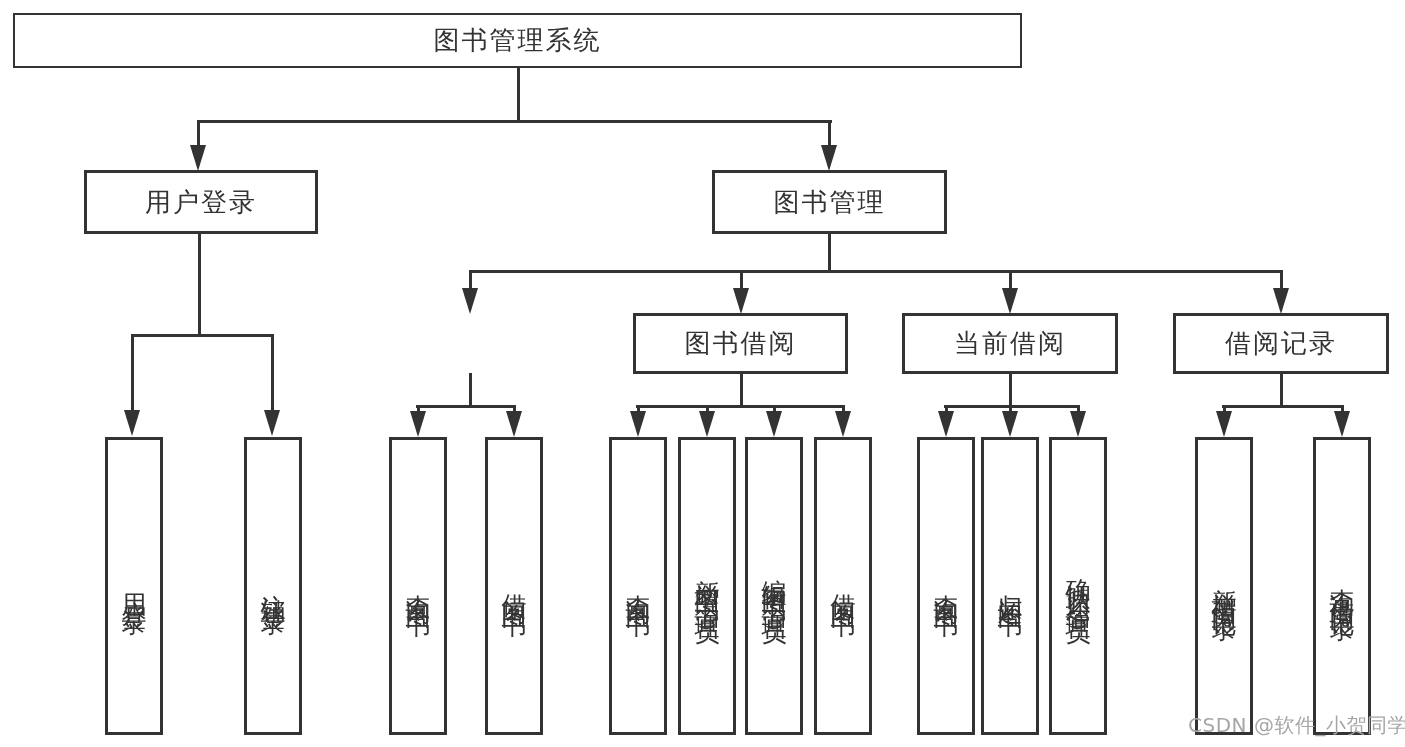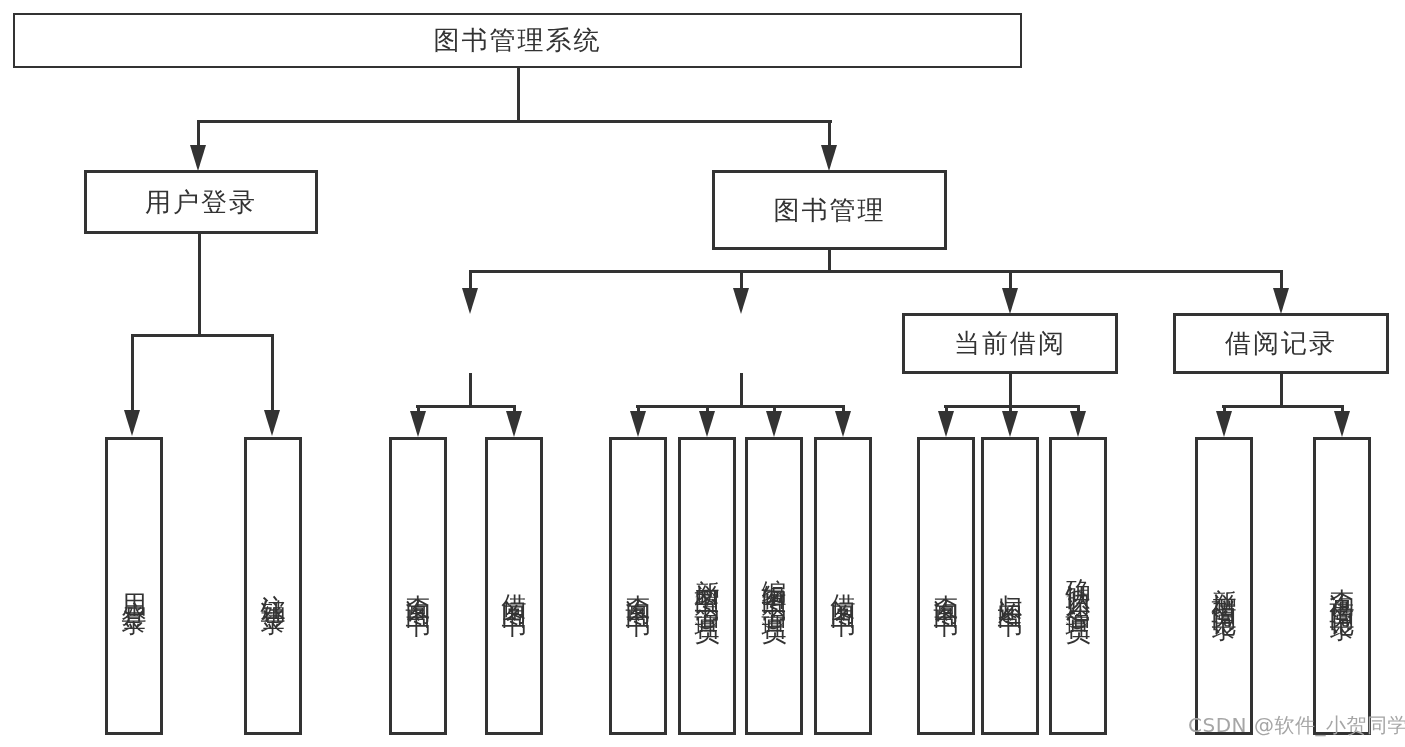--- a/index.html
+++ b/index.html
@@ -72,21 +72,21 @@
   <div class="vline" style="left:517px;top:67px;height:56px;"></div>
   <div class="hline" style="left:197px;top:120px;width:635px;"></div>
   <div class="vline" style="left:197px;top:120px;height:30px;"></div>
   <div class="arrow" style="left:190px;top:145px;"></div>
   <div class="vline" style="left:828px;top:120px;height:30px;"></div>
   <div class="arrow" style="left:821px;top:145px;"></div>
 
   <div class="node" style="left:84px;top:170px;width:234px;height:64px;">
     <span>用户登录</span>
   </div>
-  <div class="node" style="left:712px;top:170px;width:235px;height:80px;">
+  <div class="node" style="left:712px;top:170px;width:235px;height:64px;">
     <span>图书管理</span>
   </div>
 
   <div class="vline" style="left:198px;top:234px;height:103px;"></div>
   <div class="hline" style="left:131px;top:334px;width:143px;"></div>
   <div class="vline" style="left:131px;top:334px;height:78px;"></div>
   <div class="arrow" style="left:124px;top:410px;"></div>
   <div class="vline" style="left:271px;top:334px;height:78px;"></div>
   <div class="arrow" style="left:264px;top:410px;"></div>
 
@@ -94,20 +94,23 @@
   <div class="hline" style="left:469px;top:270px;width:813px;"></div>
   <div class="vline" style="left:469px;top:270px;height:22px;"></div>
   <div class="arrow" style="left:462px;top:288px;"></div>
   <div class="vline" style="left:740px;top:270px;height:22px;"></div>
   <div class="arrow" style="left:733px;top:288px;"></div>
   <div class="vline" style="left:1009px;top:270px;height:22px;"></div>
   <div class="arrow" style="left:1002px;top:288px;"></div>
   <div class="vline" style="left:1280px;top:270px;height:22px;"></div>
   <div class="arrow" style="left:1273px;top:288px;"></div>
 
+  <div class="node" style="left:633px;top:313px;width:215px;height:61px;">
+    <span>图书借阅</span>
+  </div>
   <div class="node" style="left:902px;top:313px;width:216px;height:61px;">
     <span>当前借阅</span>
   </div>
   <div class="node" style="left:1173px;top:313px;width:216px;height:61px;">
     <span>借阅记录</span>
   </div>
 
   <div class="vline" style="left:469px;top:373px;height:35px;"></div>
   <div class="vline" style="left:740px;top:373px;height:35px;"></div>
   <div class="vline" style="left:1009px;top:373px;height:35px;"></div>

